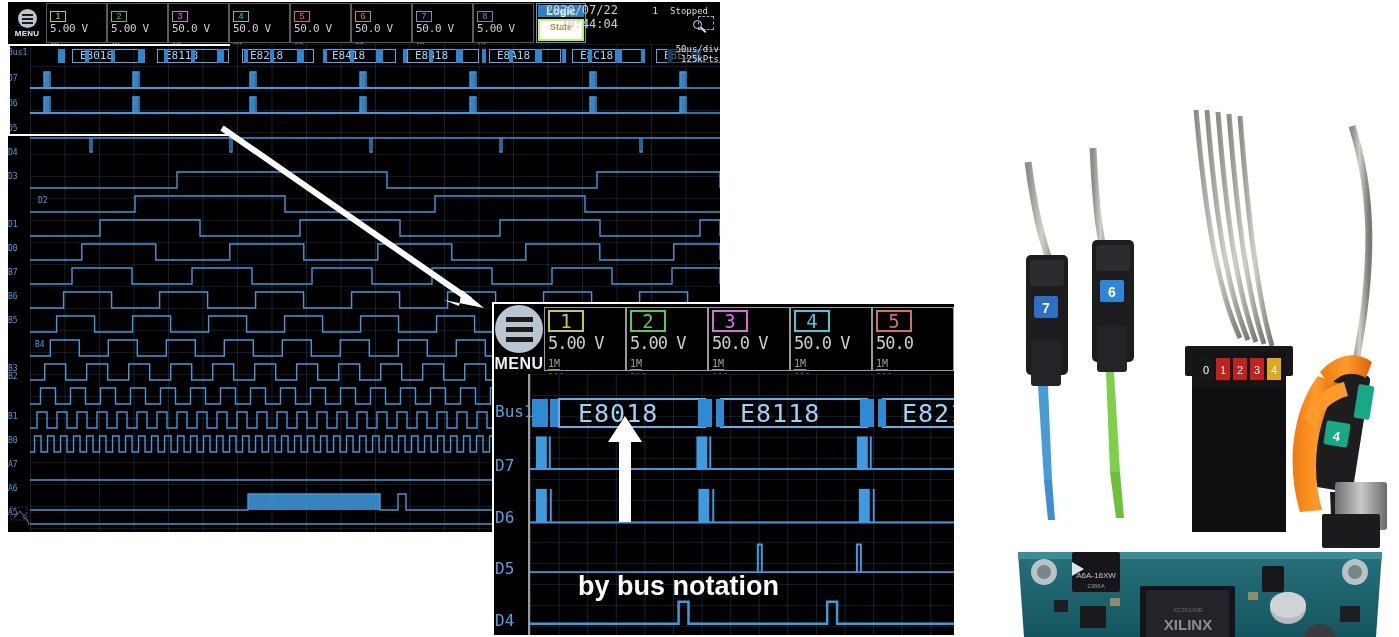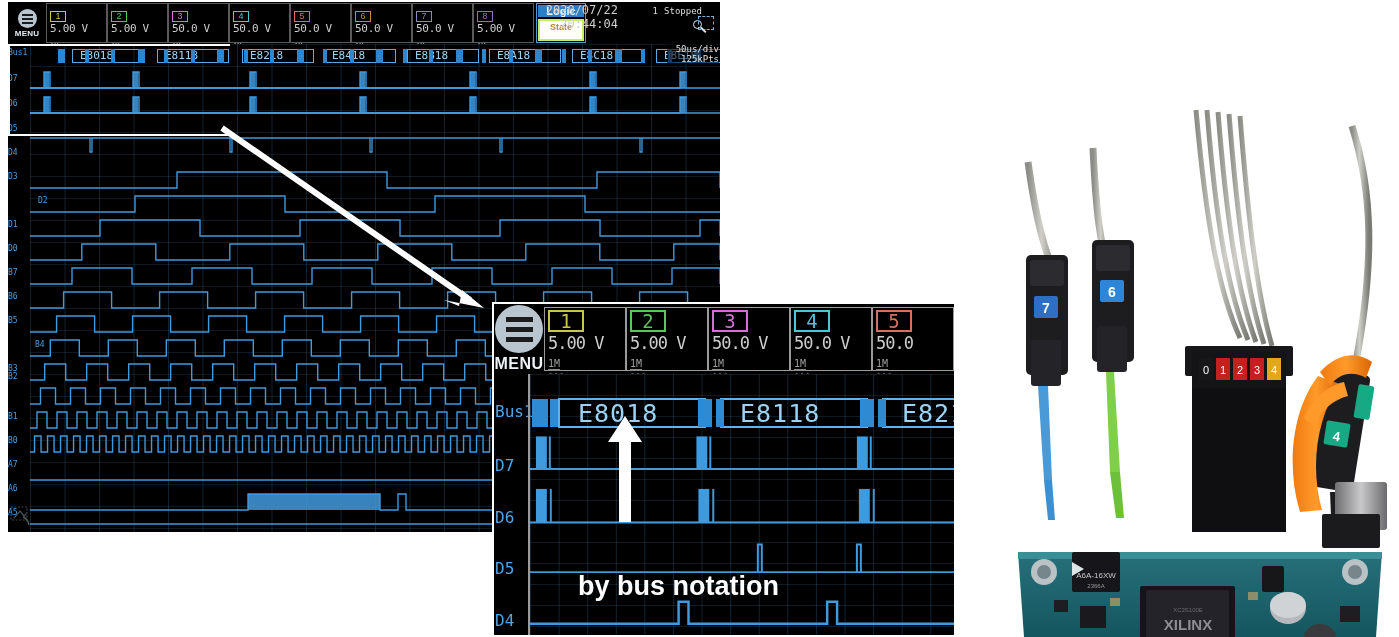--- a/index.html
+++ b/index.html
@@ -65,21 +65,21 @@
   .mag-glass { position:absolute; left:-6px; top:3px; width:9px; height:9px;
                border:1.5px solid #cfe4f2; border-radius:50%; }
   .mag-handle { position:absolute; left:1px; top:12px; width:7px; height:1.5px;
                 background:#cfe4f2; transform:rotate(45deg); }
 
   .status-block { position:absolute; right:0; top:0; width:245px; height:40px; color:#dcdcdc;
                   font-family:"DejaVu Sans Mono", monospace; }
   .status-row1 { display:flex; align-items:baseline; height:12px; padding-top:1px; }
   .st-datetime { font-size:12px; color:#cfcfcf; padding-left:12px; flex:1;text-align:right; }
   .st-count { font-size:9px; width:40px; text-align:right; }
-  .st-state { font-size:9px; width:62px; text-align:right; padding-right:18px; }
+  .st-state { font-size:9px; width:62px; text-align:right; padding-right:12px; }
   .status-row2 { display:flex; height:26px; border-top:1px solid #3a3a3a; }
   .trig-col { flex:1; padding-left:4px; border-right:1px solid #3a3a3a; }
   .trig-line { font-size:9px; line-height:12px; }
   .hist-col { width:46px; text-align:center; border-right:1px solid #3a3a3a; }
   .hist-col div { font-size:9px; line-height:12px; }
   .acq-col { width:66px; text-align:right; padding-right:3px; }
   .acq-col div { font-size:9px; line-height:12px; }
 
   .plot-area { position:absolute; left:0; top:42px; width:712px; height:488px; background:#000; }
   .plot-inner { position:absolute; left:22px; top:0; right:0; bottom:0; }

